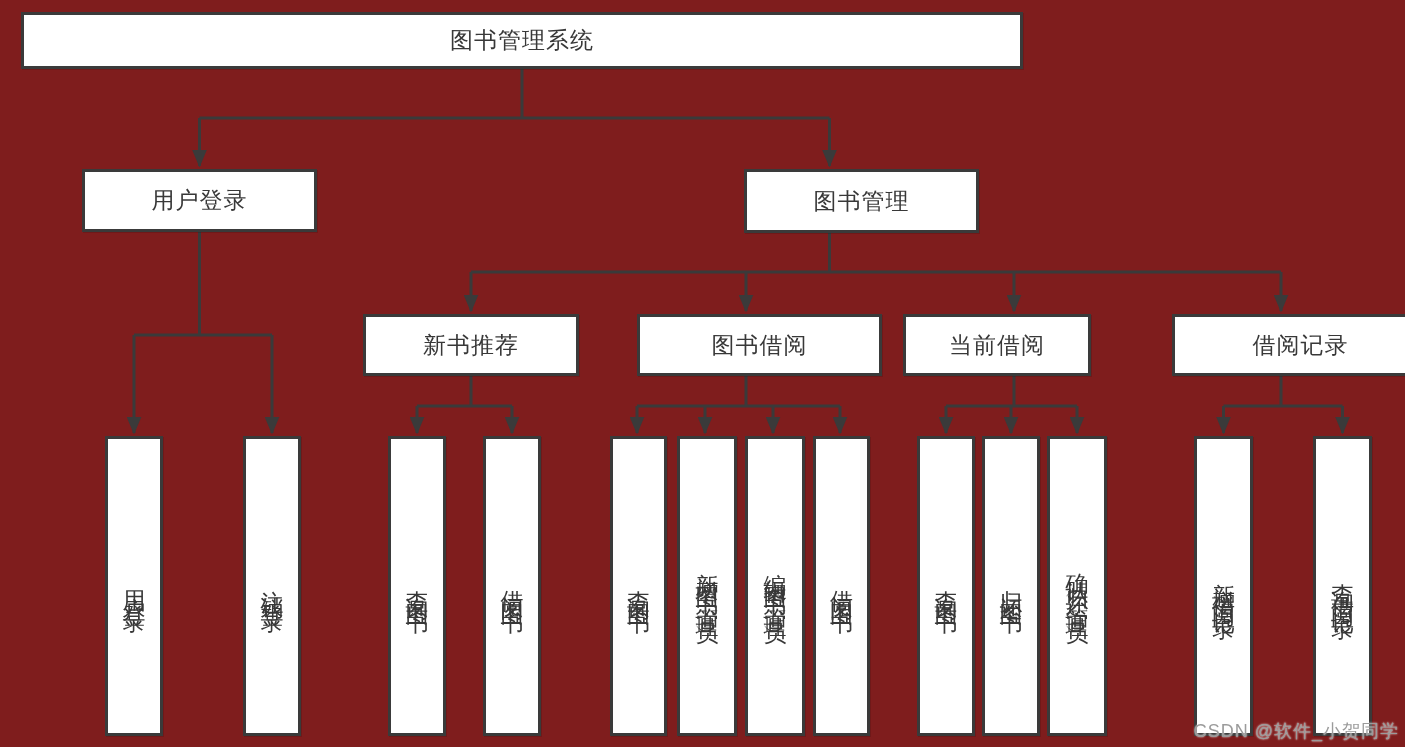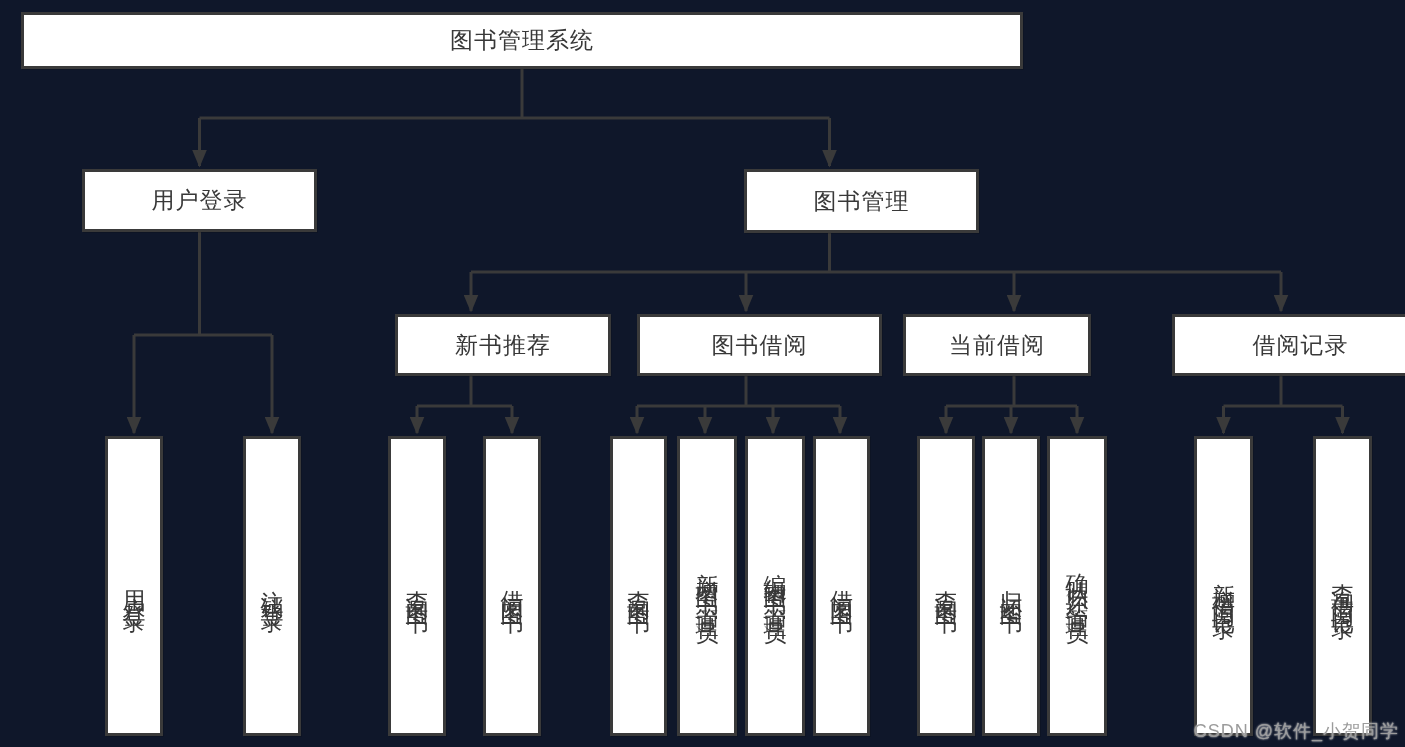--- a/index.html
+++ b/index.html
@@ -1,20 +1,20 @@
 <!DOCTYPE html>
 <html><head>
 <meta charset="utf-8">
 <style>
   html, body { margin: 0; padding: 0; background: #ffffff; }
   .canvas {
     position: relative;
     width: 1405px;
     height: 747px;
-    background: #0f172a;
+    background: #7f1d1d;
     font-family: "Liberation Sans", "DejaVu Sans", sans-serif;
     overflow: hidden;
   }
   .connectors {
     position: absolute;
     left: 0; top: 0;
     pointer-events: none;
   }
   .box {
     position: absolute;
@@ -91,21 +91,21 @@
       <path d="M1223.5 406 V433" marker-end="url(#arrow)"></path>
       <path d="M1342.5 406 V433" marker-end="url(#arrow)"></path>
     </g>
   </svg>
 
   <div class="box root" style="left:21px; top:12px; width:1002px; height:57px;">图书管理系统</div>
 
   <div class="box" style="left:82px; top:169px; width:235px; height:63px;">用户登录</div>
   <div class="box" style="left:744px; top:169px; width:235px; height:64px;">图书管理</div>
 
-  <div class="box" style="left:363px; top:314px; width:216px; height:62px;margin-left:32px;">新书推荐</div>
+  <div class="box" style="left:363px; top:314px; width:216px; height:62px;">新书推荐</div>
   <div class="box" style="left:637px; top:314px; width:245px; height:62px;">图书借阅</div>
   <div class="box" style="left:903px; top:314px; width:188px; height:62px;">当前借阅</div>
   <div class="box" style="left:1172px; top:314px; width:238px; height:62px;padding-left:19px;">借阅记录</div>
 
   <div class="box leaf" style="left:105px; top:436px; width:58px; height:300px;">
     <span>用户登录</span>
   </div>
   <div class="box leaf" style="left:243px; top:436px; width:58px; height:300px;">
     <span>注销登录</span>
   </div>

